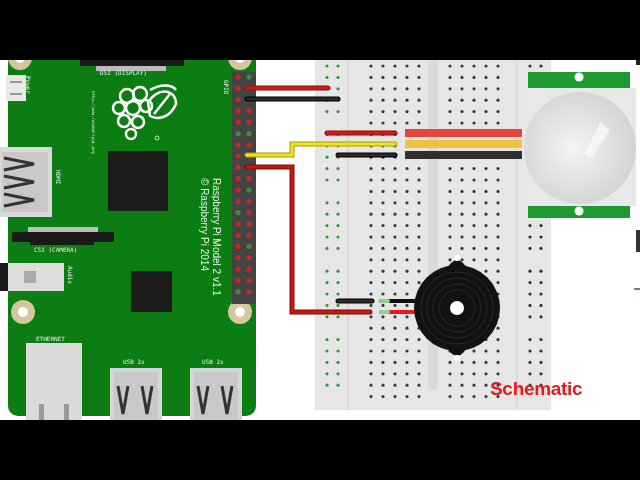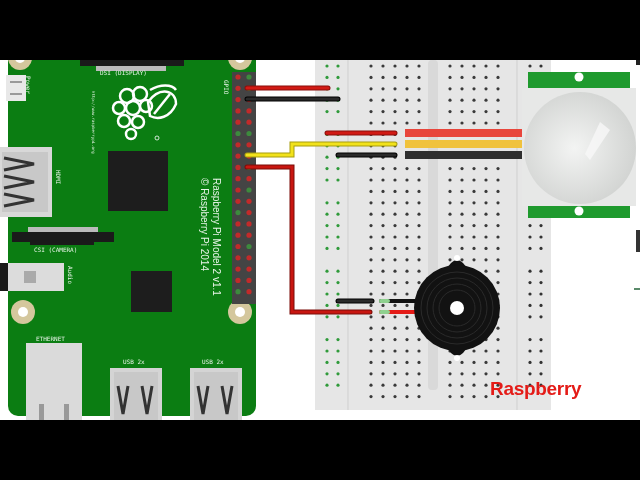--- a/index.html
+++ b/index.html
@@ -621,14 +621,14 @@
   <div class="pi-label" style="left:34px; top:186px;">CSI (CAMERA)</div>
   <div class="pi-label" style="left:74px; top:206px; transform:rotate(90deg); transform-origin:left top;">Audio</div>
   <div class="pi-label" style="left:230px; top:20px; transform:rotate(90deg); transform-origin:left top;">GPIO</div>
   <div class="pi-label" style="left:96px; top:31px; font-size:4px; transform:rotate(90deg); transform-origin:left top;">http://www.raspberrypi.org</div>
   <div class="pi-label" style="left:36px; top:275px;">ETHERNET</div>
   <div class="pi-label" style="left:123px; top:298px;">USB 2x</div>
   <div class="pi-label" style="left:202px; top:298px;">USB 2x</div>
   <div class="pi-brand" style="left:222px; top:118px;">Raspberry Pi Model 2 v1.1</div>
   <div class="pi-brand" style="left:210px; top:118px;">© Raspberry Pi 2014</div>
 
-  <div class="schematic-label">Raspberry</div>
+  <div class="schematic-label">Schematic</div>
 </div>
 
 </body></html>

